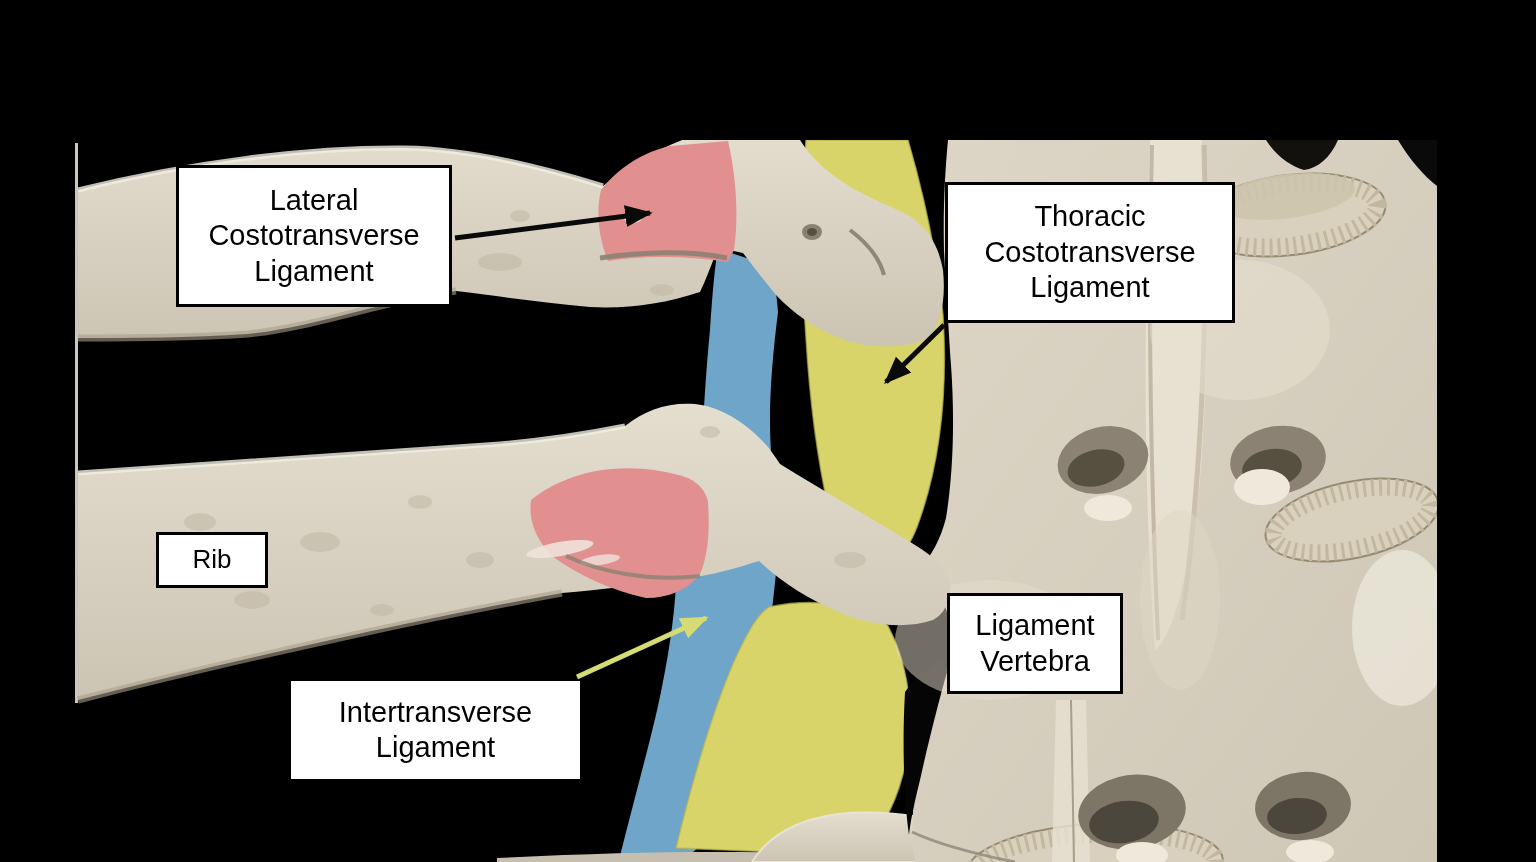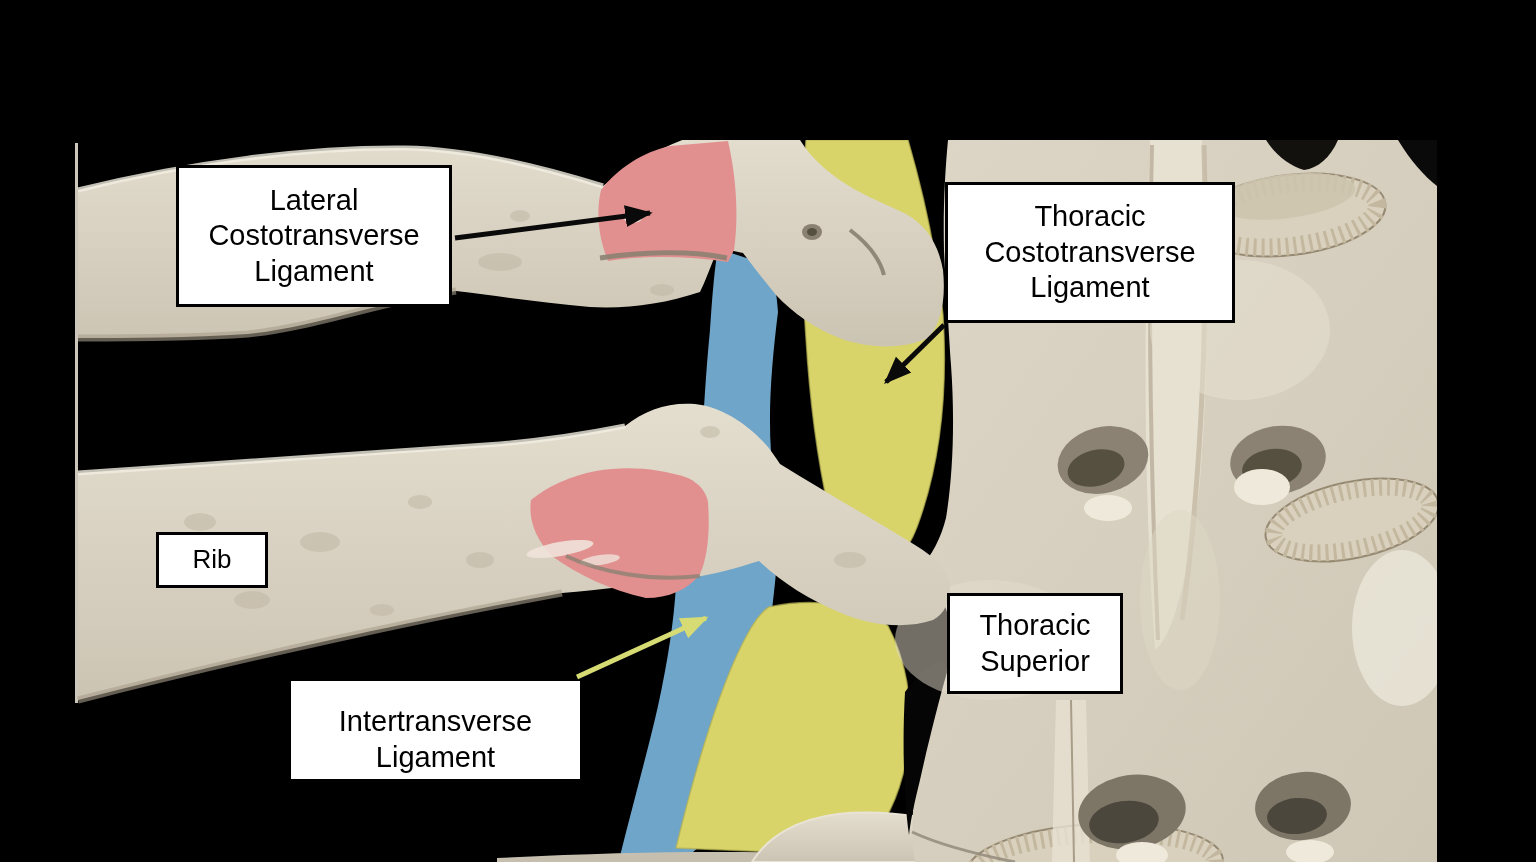--- a/index.html
+++ b/index.html
@@ -23,21 +23,21 @@
   .label-box{
     position:absolute;background:var(--label-box-bg);border:3px solid var(--label-box-border);
     display:flex;align-items:center;justify-content:center;text-align:center;
     color:#000;font-size:29px;line-height:1.22;box-sizing:border-box;padding:4px 6px;
   }
   .label-box.no-border{border:none;}
   .lb-lateral{left:176px;top:165px;width:276px;height:142px;}
   .lb-superior{left:945px;top:182px;width:290px;height:141px;}
   .lb-rib{left:156px;top:532px;width:112px;height:56px;font-size:26px;}
   .lb-thoracic{left:947px;top:593px;width:176px;height:101px;}
-  .lb-intertransverse{left:291px;top:681px;width:289px;height:98px;align-items:flex-end;}
+  .lb-intertransverse{left:291px;top:681px;width:289px;height:98px;}
 </style>
 </head>
 <body>
 
 <div class="stage">
 
   <div class="slide-title">Rib Attachments to the Spine-Posterior (From Back)</div>
 
   <svg class="anatomy-svg" viewBox="0 0 1536 862" xmlns="http://www.w3.org/2000/svg">
     <defs>
@@ -201,19 +201,19 @@
   <div class="label-box lb-lateral">
     <span>Lateral Costotransverse Ligament</span>
   </div>
   <div class="label-box lb-superior">
     <span>Thoracic Costotransverse Ligament</span>
   </div>
   <div class="label-box lb-rib">
     <span>Rib</span>
   </div>
   <div class="label-box lb-thoracic">
-    <span>Thoracic Superior</span>
+    <span>Ligament Vertebra</span>
   </div>
   <div class="label-box no-border lb-intertransverse">
     <span>Intertransverse Ligament</span>
   </div>
 
 </div>
 
 </body></html>

